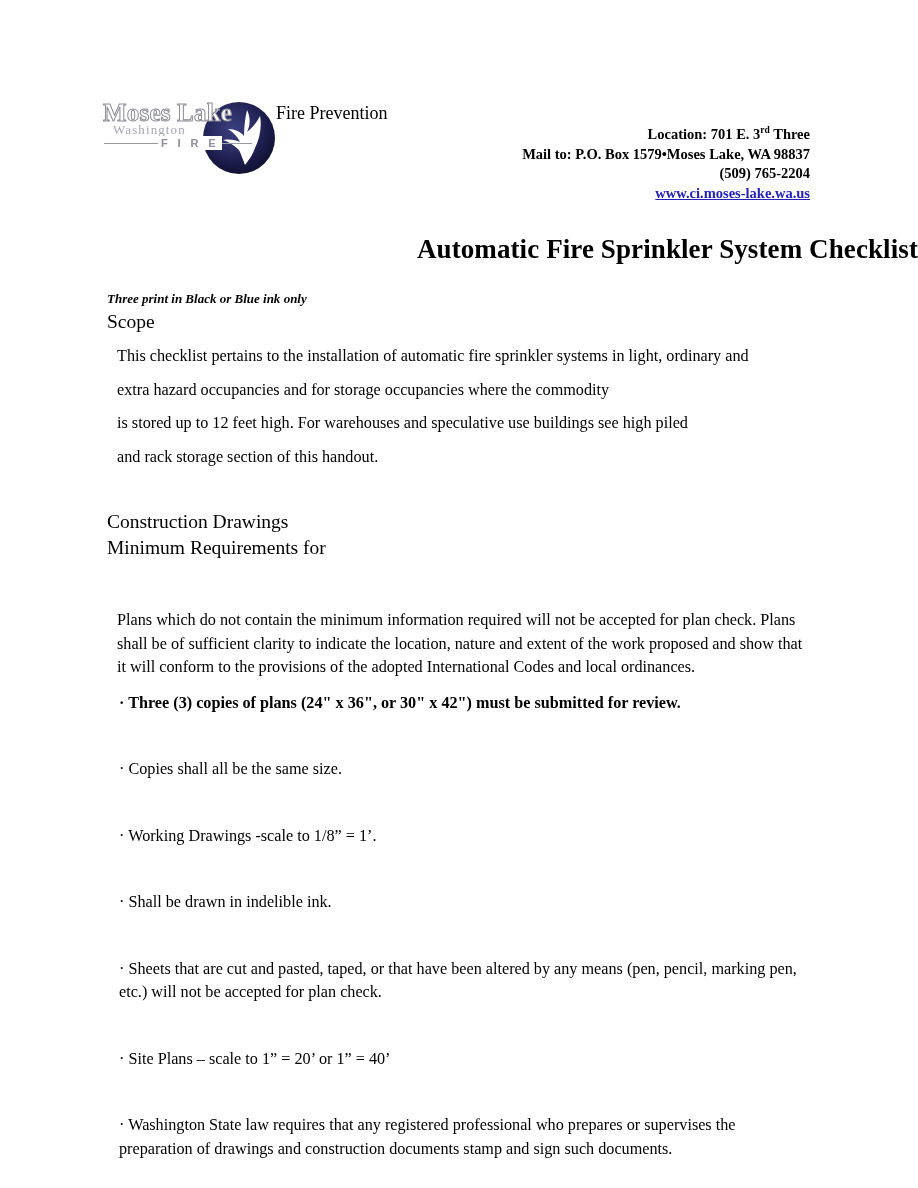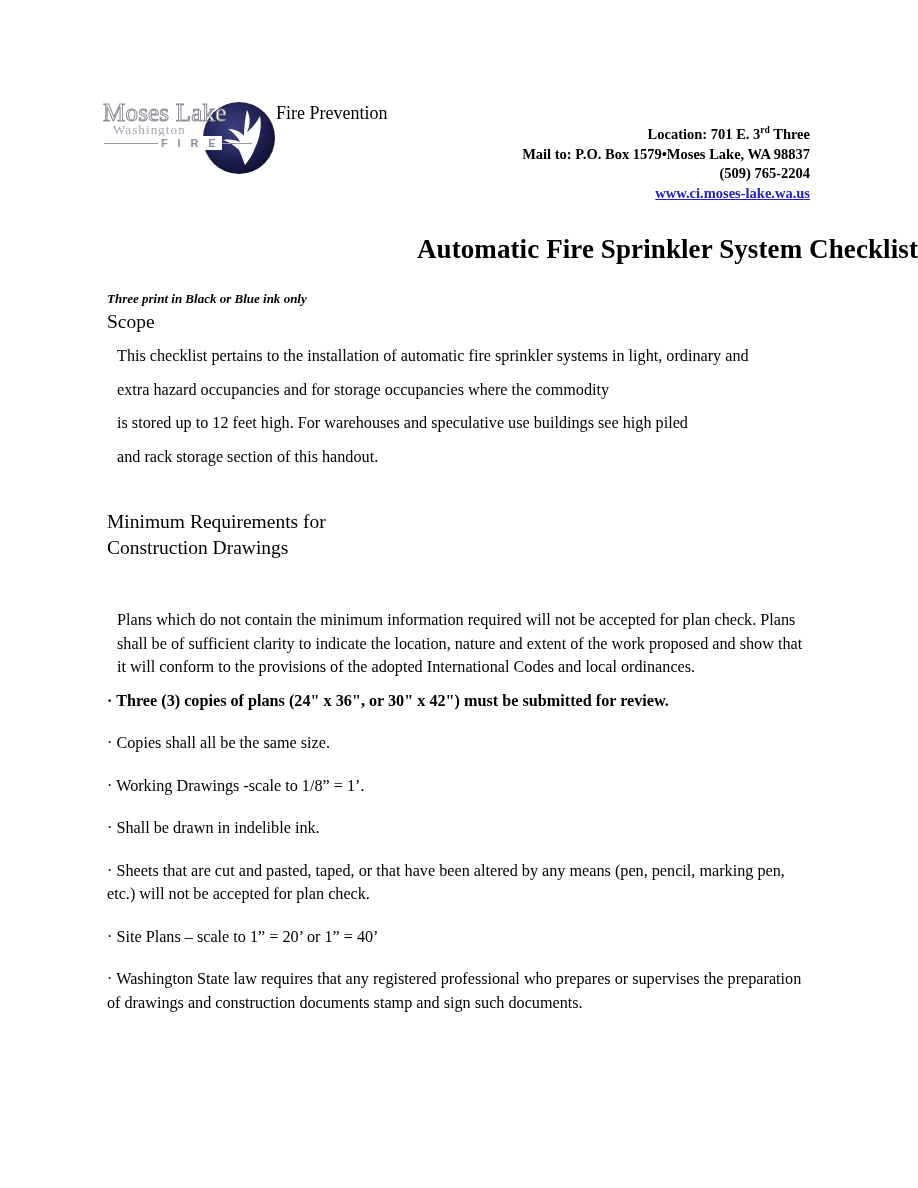--- a/index.html
+++ b/index.html
@@ -61,21 +61,21 @@
   }
 
   .logo-wordmark {
     position: absolute;
     left: 0px;
     top: 0px;
     width: 152px;
     height: 26px;
     font-family: "Liberation Serif", "DejaVu Serif", serif;
     font-size: 25px;
-    font-weight: 400;
+    font-weight: 700;
     letter-spacing: 0.2px;
     color: #ffffff;
     -webkit-text-stroke: 1px #8d8d98;
     text-shadow: 0 0 0 #8d8d98;
     line-height: 26px;
     white-space: nowrap;
   }
 
   .logo-sub {
     position: absolute;
@@ -196,21 +196,21 @@
     line-height: 23.5px;
     margin: 10px;
     color: #000000;
   }
   .spacer-30 { height: 30px; }
   .spacer-38 { height: 38px; }
 
   .bullet {
     font-size: 16.2px;
     line-height: 23.5px;
-    margin: 0;
+    margin: 12px;
     color: #000000;
   }
   .bullet.bold { font-weight: 700; }
 
   .bullet-gap { height: 19px; }
 </style>
 </head>
 <body>
 
 <div class="page">
@@ -249,22 +249,22 @@
 
     <h2 class="section-head">Scope</h2>
 
     <p class="para">This checklist pertains to the installation of automatic fire sprinkler systems in light, ordinary and</p>
     <p class="para">extra hazard occupancies and for storage occupancies where the commodity</p>
     <p class="para">is stored up to 12 feet high. For warehouses and speculative use buildings see high piled</p>
     <p class="para">and rack storage section of this handout.</p>
 
     <div class="spacer-30"></div>
 
+    <h2 class="section-head">Construction Drawings</h2>
     <h2 class="section-head">Minimum Requirements for</h2>
-    <h2 class="section-head">Construction Drawings</h2>
 
     <div class="spacer-38"></div>
 
     <p class="para">Plans which do not contain the minimum information required will not be accepted for plan check.  Plans shall be of sufficient clarity to indicate the location, nature and extent of the work proposed and show that it will conform to the provisions of the adopted International Codes and local ordinances.</p>
 
     <p class="bullet bold">· Three (3) copies of plans (24" x 36", or 30" x 42") must be submitted for review.</p>
 
     <div class="bullet-gap"></div>
     <p class="bullet">· Copies shall all be the same size.</p>
 

